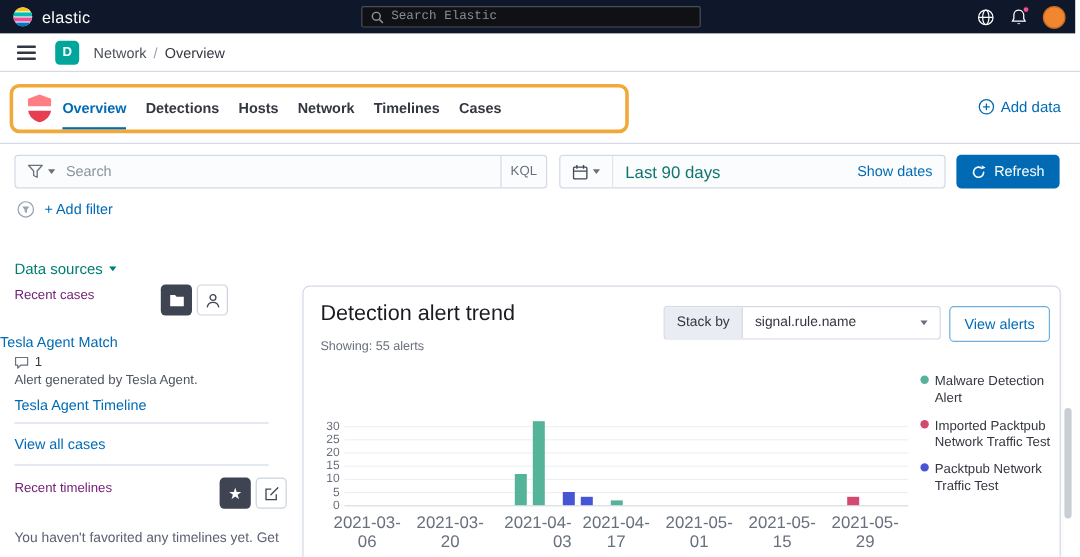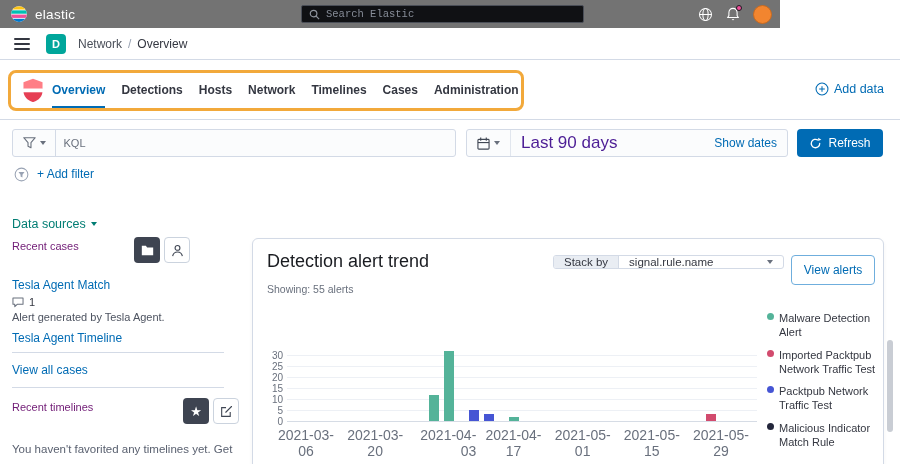--- a/index.html
+++ b/index.html
@@ -1,21 +1,21 @@
 <!DOCTYPE html>
 <html><head>
 <meta charset="utf-8">
 <style>
   *{box-sizing:border-box;margin:0;padding:0}
   html,body{width:900px;height:464px}
   body{position:relative;overflow:hidden;background:#fff;font-family:"Liberation Sans",sans-serif;color:#343741}
   .caret{display:inline-block;width:0;height:0;border-left:3.5px solid transparent;border-right:3.5px solid transparent;border-top:4.5px solid currentColor}
 
   
-  .topbar{position:absolute;left:0;top:0;width:780px;height:28px;background:#737373;display:flex;}
+  .topbar{position:absolute;left:0;top:0;width:896px;height:28px;background:#0f172a;display:flex;}
   .brand{display:flex;align-items:center;gap:7px;padding-left:10px}
   .brand-name{color:#fff;font-size:13.5px;font-weight:500;letter-spacing:.3px}
   .global-search{position:absolute;left:301px;top:5px;width:283px;height:18px;background:#101114;border:1px solid #4A4E57;display:flex;align-items:center;gap:6px;padding:0 7px;border-radius:2px}
   .global-search input{flex:1;background:transparent;border:none;outline:none;color:#D4D7DC;font-size:10.5px;font-family:Liberation Mono, monospace}
   .global-search input::placeholder{color:#878D98}
   .top-actions{position:absolute;right:8px;top:0;height:28px;display:flex;align-items:center;gap:13px}
   .bell-wrap{position:relative;display:flex}
   .bell-dot{position:absolute;right:-2px;top:-2px;width:6px;height:6px;border-radius:50%;background:#F04E98;border:1px solid #1A1B20}
   .avatar{width:19px;height:19px;border-radius:50%;background:#F2852F;border:1px solid #C96A1F}
 
@@ -37,21 +37,21 @@
   .add-data{position:absolute;right:16px;top:22px;display:flex;align-items:center;gap:5px;color:#006BB4;font-size:12.5px;font-weight:500;cursor:pointer}
 
   
   .search-group{position:absolute;left:12px;top:129px;width:444px;height:28px;background:#FBFCFD;border:1px solid #D3DAE6;border-radius:3px;display:flex;align-items:center}
   .sq-btn{width:42px;height:100%;display:flex;align-items:center;justify-content:center;gap:4px;color:#69707D;cursor:pointer}
   .search-group input{flex:1;border:none;outline:none;background:transparent;font-size:12px;font-family:inherit;color:#343741}
   .search-group input::placeholder{color:#8B93A0}
   .kql-badge{width:38px;text-align:center;font-size:11px;color:#69707D;border-left:1px solid #D3DAE6;line-height:26px;align-self:stretch}
   .date-group{position:absolute;left:466px;top:129px;width:322px;height:28px;background:#FBFCFD;border:1px solid #D3DAE6;border-radius:3px;display:flex;align-items:center}
   .cal-btn{width:44px;height:100%;display:flex;align-items:center;justify-content:center;gap:4px;color:#69707D;border-right:1px solid #E1E6EE;cursor:pointer}
-  .date-text{flex:1;padding-left:10px;font-size:17px;color:#4c1d95}
+  .date-text{flex:1;padding-left:10px;font-size:14px;color:#0f766e}
   .show-dates{padding-right:10px;font-size:12px;color:#006BB4;cursor:pointer}
   .refresh-btn{position:absolute;left:797px;top:129px;width:86px;height:28px;background:#006BB4;border:none;border-radius:4px;color:#fff;font-size:12px;font-weight:500;font-family:inherit;display:flex;align-items:center;justify-content:center;gap:6px;cursor:pointer}
   .filterrow{position:absolute;left:0;top:164px;width:900px;height:20px;display:flex;align-items:center;gap:8px;padding-left:14px}
   .add-filter{font-size:12px;color:#006BB4;cursor:pointer}
 
   
   .datasources{position:absolute;left:12px;top:217px;display:flex;align-items:center;gap:5px;color:#017D73;font-size:12.5px;font-weight:500;cursor:pointer}
   .sb-h{position:absolute;font-size:11px;font-weight:400;color:#701a75}
   .iconbtn{position:absolute;width:26px;height:26px;border-radius:4px;display:flex;align-items:center;justify-content:center;cursor:pointer}
   .iconbtn.dark{background:#3E4451}
@@ -60,21 +60,21 @@
   .sb-link{position:absolute;font-size:12px;color:#006BB4;cursor:pointer}
   .sb-desc{position:absolute;font-size:11px;color:#4D5360}
   .sb-divider{position:absolute;width:212px;height:1px;background:#D3DAE6}
   .comment-row{position:absolute;display:flex;align-items:center;gap:5px;font-size:11px;color:#343741}
   .empty-text{position:absolute;left:12px;top:443px;font-size:11.5px;color:#5A6170;white-space:nowrap}
 
   
   .card{position:absolute;left:252px;top:238px;width:632px;height:236px;background:#fff;border:1px solid #D3DAE6;border-radius:6px;box-shadow:0 2px 4px rgba(52,55,65,.05)}
   .card-title{position:absolute;left:14px;top:12px;font-size:18px;font-weight:500;color:#1A1C21}
   .card-sub{position:absolute;left:14px;top:44px;font-size:10.5px;color:#69707D}
-  .stackby{position:absolute;left:300px;top:16px;height:14px;display:flex;align-items:stretch;border:1px solid #D3DAE6;border-radius:3px;background:#fff;overflow:hidden}
+  .stackby{position:absolute;left:300px;top:16px;height:28px;display:flex;align-items:stretch;border:1px solid #D3DAE6;border-radius:3px;background:#fff;overflow:hidden}
   .stackby-prepend{display:flex;align-items:center;padding:0 10px;background:#E9EDF3;font-size:11.5px;font-weight:500;color:#343741;border-right:1px solid #D3DAE6}
   .stackby-select{display:flex;align-items:center;justify-content:space-between;padding:0 10px;font-size:11.5px;color:#343741;width:164px;cursor:pointer}
   .view-alerts{position:absolute;left:538px;top:16px;width:84px;height:30px;background:#fff;border:1px solid #6FAEDD;border-radius:4px;font-size:12px;font-weight:500;color:#006BB4;font-family:inherit;cursor:pointer}
   .ytick{position:absolute;left:4px;width:26px;text-align:right;font-size:10px;color:#69707D}
   .plot{position:absolute;left:34px;top:106px;width:470px;height:76px}
   .gridline{position:absolute;left:0;width:100%;height:1px;background:#EDF0F5}
   .gridline.baseline{background:#D6DCE5}
   .bar{position:absolute;bottom:0;width:10px}
   .xtick{position:absolute;width:64px;text-align:center;font-size:14px;color:#69707D;top:188px}
   .legend{position:absolute;left:514px;top:72px;width:114px}
@@ -165,40 +165,40 @@
       </g>
     </svg>
   </span>
   <div class="tabs">
       <div class="tab active">Overview</div>
       <div class="tab">Detections</div>
       <div class="tab">Hosts</div>
       <div class="tab">Network</div>
       <div class="tab">Timelines</div>
       <div class="tab">Cases</div>
-      <div class="tab">Administration</div>
     </div>
   <div class="annotation-box"></div>
   <div class="add-data">
     <svg width="14" height="14" viewBox="0 0 16 16">
         <circle cx="8" cy="8" r="6.8" fill="none" stroke="#006BB4" stroke-width="1.2"></circle>
         <line x1="8" y1="4.8" x2="8" y2="11.2" stroke="#006BB4" stroke-width="1.2"></line>
         <line x1="4.8" y1="8" x2="11.2" y2="8" stroke="#006BB4" stroke-width="1.2"></line>
       </svg>
     <span>Add data</span>
   </div>
 </div>
 
 <div class="search-group">
   <span class="sq-btn">
     <svg width="13" height="12" viewBox="0 0 14 13">
         <path d="M.8.8h12.4L8.6 6v5.6L5.4 10V6z" fill="none" stroke="#69707D" stroke-width="1.2" stroke-linejoin="round"></path>
       </svg>
     <span class="caret"></span>
   </span>
+  <input placeholder="Search" style="">
   <span class="kql-badge">KQL</span>
 </div>
 <div class="date-group">
   <span class="cal-btn">
     <svg width="13" height="13" viewBox="0 0 14 14">
         <g fill="none" stroke="#404754" stroke-width="1.2">
           <rect x="1" y="2.5" width="12" height="10.5" rx="1"></rect>
           <line x1="4" y1="0.5" x2="4" y2="4"></line>
           <line x1="10" y1="0.5" x2="10" y2="4"></line>
           <line x1="1" y1="6" x2="13" y2="6"></line>
@@ -237,21 +237,21 @@
 </div>
 <div class="iconbtn light" style="left:164px;top:237px">
   <svg width="13" height="13" viewBox="0 0 14 14">
       <g fill="none" stroke="#404754" stroke-width="1.2">
         <circle cx="7" cy="4.2" r="2.6"></circle>
         <path d="M1.8 13c.6-3 2.6-4.4 5.2-4.4s4.6 1.4 5.2 4.4"></path>
       </g>
     </svg>
 </div>
 
-<a class="sb-link" style="left:12px;top:278px">Tesla Agent Match</a>
+<a class="sb-link" style="left:0;top:278px">Tesla Agent Match</a>
 <div class="comment-row" style="left:12px;top:296px">
   <svg width="12" height="11" viewBox="0 0 13 12">
       <path d="M1 1h11v7H5.6L3 10.6V8H1z" fill="none" stroke="#69707D" stroke-width="1.1" stroke-linejoin="round"></path>
     </svg>
   <span>1</span>
 </div>
 <div class="sb-desc" style="left:12px;top:311px">Alert generated by Tesla Agent.</div>
 <a class="sb-link" style="left:12px;top:331px">Tesla Agent Timeline</a>
 <div class="sb-divider" style="left:12px;top:352px"></div>
 <a class="sb-link" style="left:12px;top:363px">View all cases</a>
@@ -303,24 +303,20 @@
         <span class="legend-label">Malware Detection Alert</span>
       </div>
       <div class="legend-item">
         <span class="legend-dot" style="background: rgb(210, 75, 110);"></span>
         <span class="legend-label">Imported Packtpub Network Traffic Test</span>
       </div>
       <div class="legend-item">
         <span class="legend-dot" style="background: rgb(70, 85, 212);"></span>
         <span class="legend-label">Packtpub Network Traffic Test</span>
       </div>
-      <div class="legend-item">
-        <span class="legend-dot" style="background: rgb(35, 38, 59);"></span>
-        <span class="legend-label">Malicious Indicator Match Rule</span>
-      </div>
     </div>
 <div class="ytick" style="top: 177px;">0</div>
     <div class="ytick" style="top: 166px;">5</div>
     <div class="ytick" style="top: 155px;">10</div>
     <div class="ytick" style="top: 144px;">15</div>
     <div class="ytick" style="top: 133px;">20</div>
     <div class="ytick" style="top: 122px;">25</div>
     <div class="ytick" style="top: 111px;">30</div>
     <div class="xtick" style="left: 21px;">2021-03-06</div>
     <div class="xtick" style="left: 90.1667px;">2021-03-20</div>

